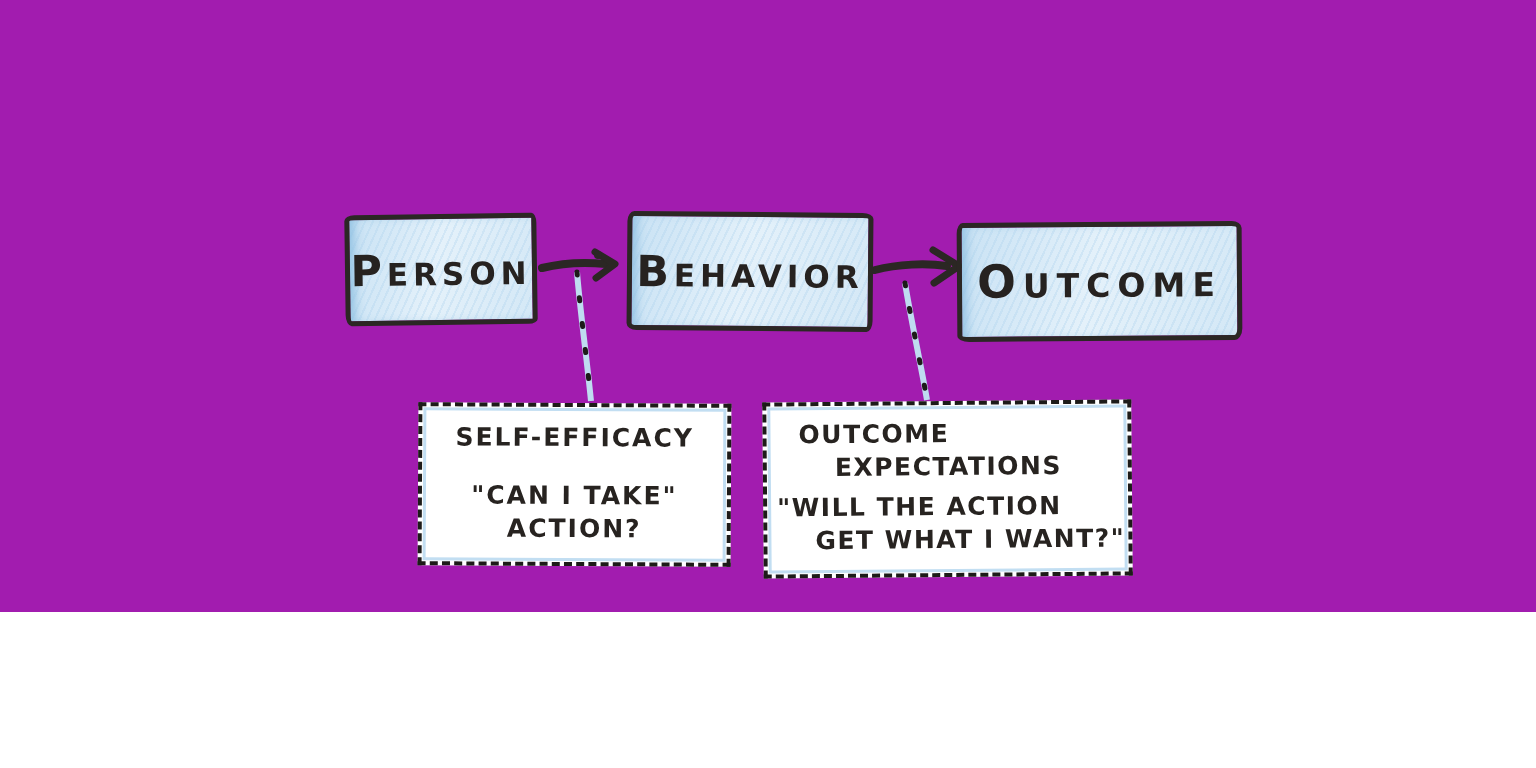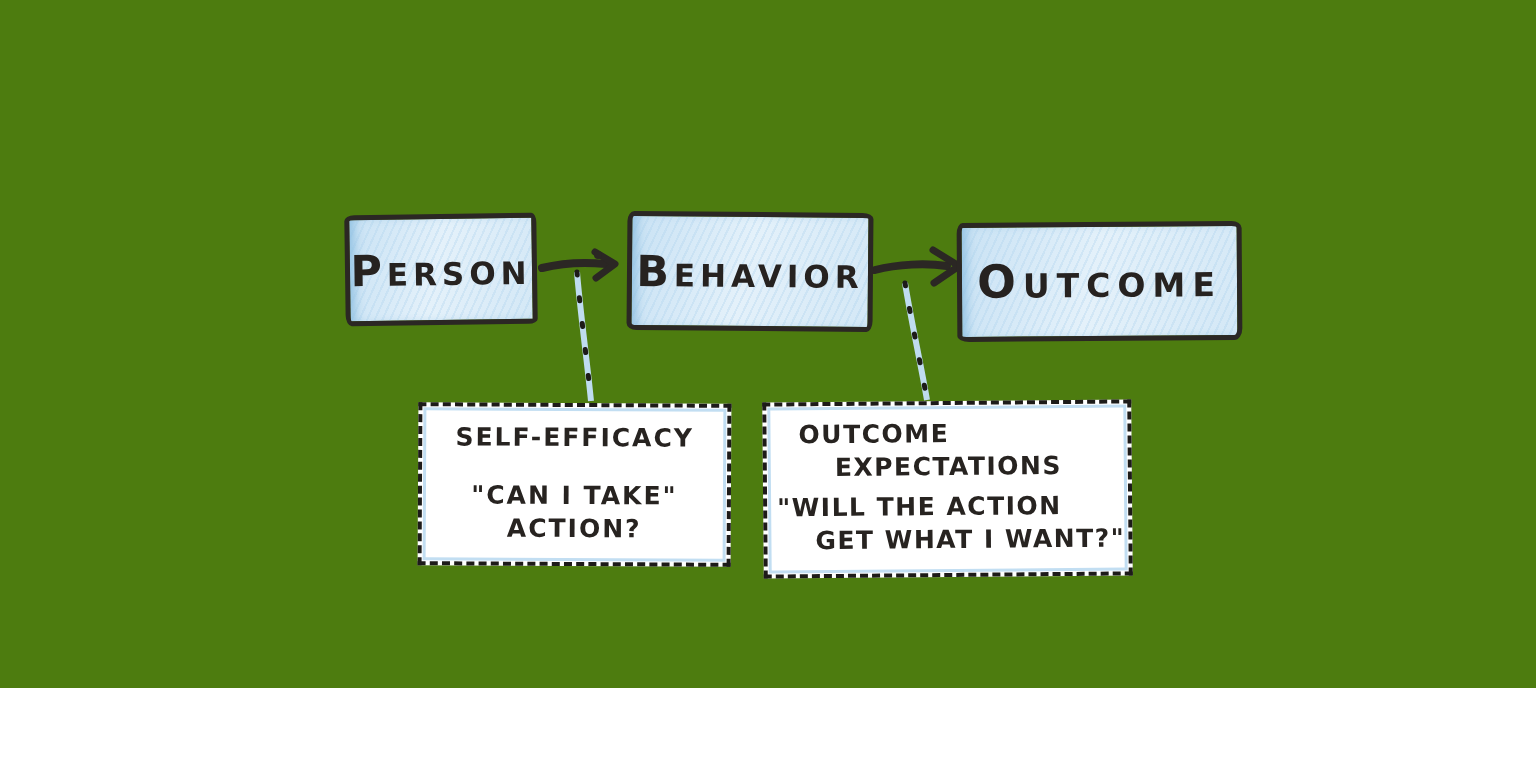--- a/index.html
+++ b/index.html
@@ -3,22 +3,22 @@
 <meta charset="utf-8">
 <style>
   html, body {
     margin: 0;
     padding: 0;
     background: #ffffff;
   }
   .stage {
     position: relative;
     width: 1536px;
-    height: 688px;
-    background: #4d7c0f;
+    height: 612px;
+    background: #a21caf;
     overflow: hidden;
     font-family: "DejaVu Sans", sans-serif;
   }
   svg.overlay {
     position: absolute;
     left: 0; top: 0;
     width: 1536px; height: 768px;
     pointer-events: none;
   }
   .ink {

